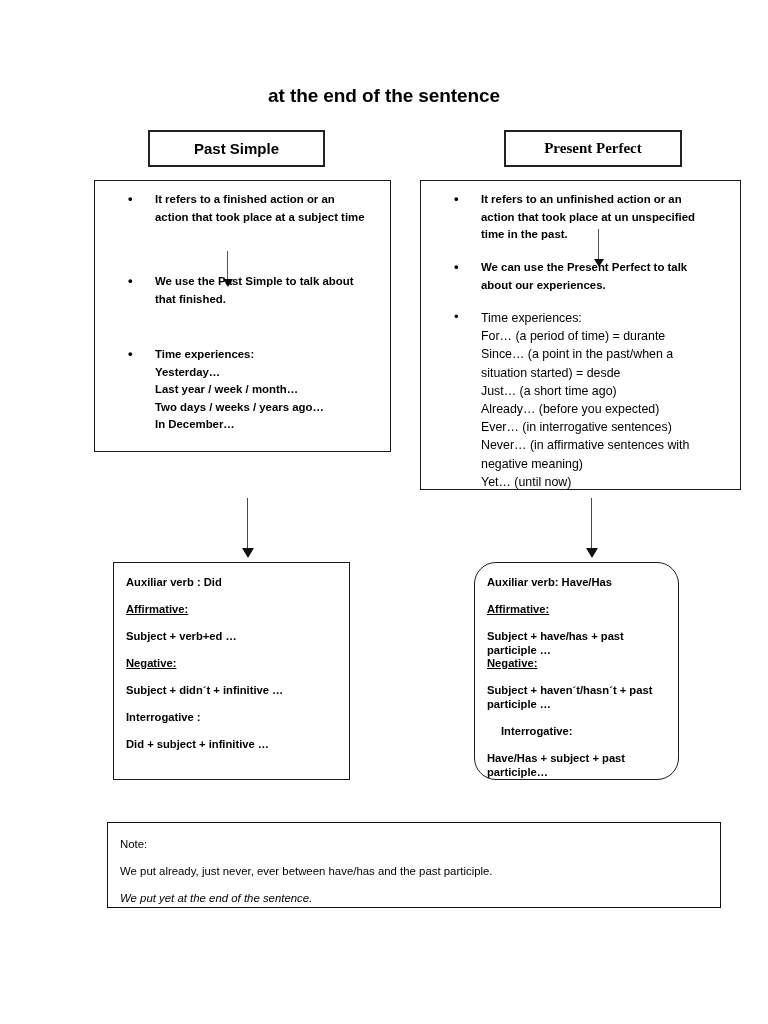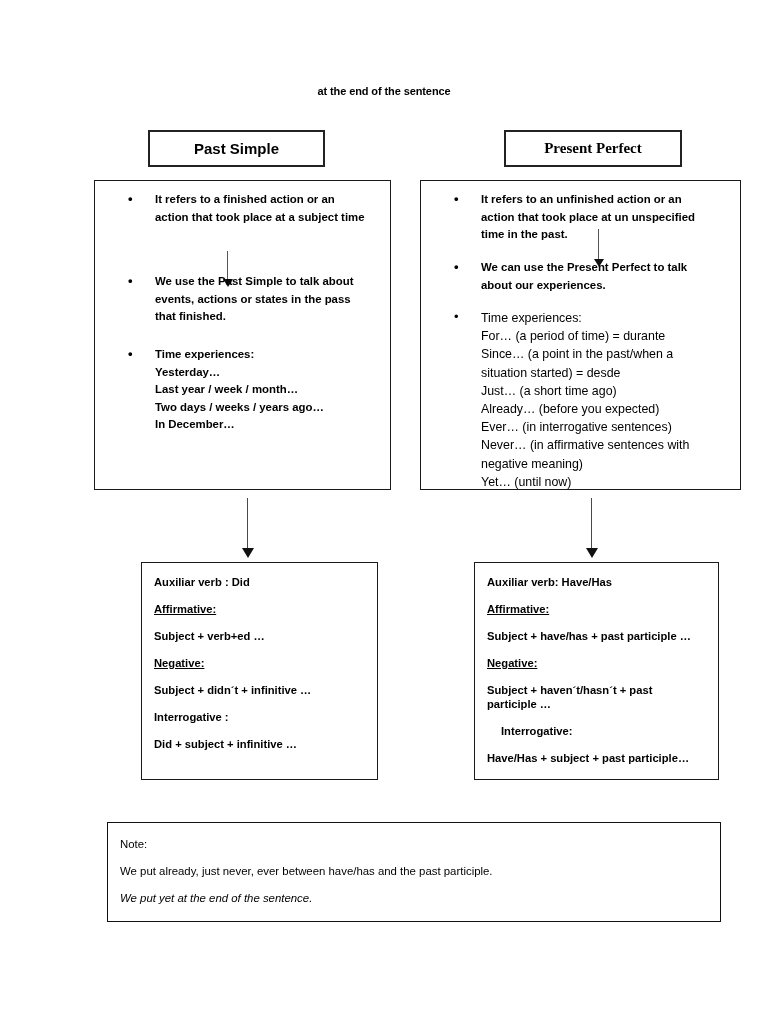--- a/index.html
+++ b/index.html
@@ -23,21 +23,21 @@
     background: #ffffff;
   }
 
   
   .doc-title {
     position: absolute;
     left: 0;
     top: 85px;
     width: 768px;
     text-align: center;
-    font-size: 11px;
+    font-size: 19px;
     font-weight: bold;
     letter-spacing: -0.1px;
   }
 
   
   .head-box {
     position: absolute;
     border: 2px solid #222;
     background: #fff;
     display: flex;
@@ -50,21 +50,21 @@
   #head-left  { left: 148px; top: 130px; width: 177px; height: 37px; }
   #head-right { left: 504px; top: 130px; width: 178px; height: 37px; font-family: Liberation Serif, serif; }
 
   
   .content-box {
     position: absolute;
     border: 1.4px solid #1a1a1a;
     background: #fff;
     box-sizing: border-box;
   }
-  #box-left-top  { left: 94px;  top: 180px; width: 297px; height: 310px; }
+  #box-left-top  { left: 94px;  top: 180px; width: 297px; height: 272px; }
   #box-right-top { left: 420px; top: 180px; width: 321px; height: 310px; }
   .bullet {
     position: relative;
     padding-left: 60px;
     font-size: 11.4px;
     font-weight: bold;
     line-height: 17.6px;
   }
   .bullet::before {
     content: "\2022";
@@ -125,37 +125,37 @@
   
   .form-box {
     position: absolute;
     border: 1.4px solid #1a1a1a;
     background: #fff;
     box-sizing: border-box;
     font-size: 11.2px;
     font-weight: bold;
     line-height: 14px;
   }
-  #box-left-bottom  { left: 141px; top: 562px; width: 237px; height: 218px; }
-  #box-right-bottom { left: 474px; top: 562px; width: 245px; height: 218px; }
+  #box-left-bottom  { left: 113px; top: 562px; width: 237px; height: 218px; }
+  #box-right-bottom { left: 474px; top: 562px; width: 205px; height: 218px; border-radius: 22px; }
   .form-line {
     position: absolute;
     left: 12px;
     right: 8px;
     white-space: normal;
   }
   .form-line.u span { text-decoration: underline; }
 
   
   #note-box {
     position: absolute;
     left: 107px;
     top: 822px;
     width: 614px;
-    height: 100px;
+    height: 86px;
     border: 1.6px solid #111;
     background: #fff;
     box-sizing: border-box;
   }
   .note-line {
     position: absolute;
     left: 12px;
     font-size: 11.4px;
     font-weight: normal;
     line-height: 14px;
@@ -182,21 +182,20 @@
       <span class="bullet-line">action that took place at a subject time</span>
     </div>
 
     <div class="mini-arrow" style="left:128px; top:70px; height:38px;">
       <div class="shaft" style="height:30px;"></div>
       <div class="head" style="top:28px;"></div>
     </div>
 
     <div class="bullet" style="position:absolute; left:0; top:92px; width:297px;">
       <span class="bullet-line">We use the Past Simple to talk about</span>
-      <span class="bullet-line">events, actions or states in the pass</span>
       <span class="bullet-line">that finished.</span>
     </div>
 
     <div class="bullet" style="position:absolute; left:0; top:165px; width:297px;">
       <span class="bullet-line">Time experiences:</span>
       <span class="bullet-line">Yesterday…</span>
       <span class="bullet-line">Last year / week / month…</span>
       <span class="bullet-line">Two days / weeks / years ago…</span>
       <span class="bullet-line">In December…</span>
     </div>

